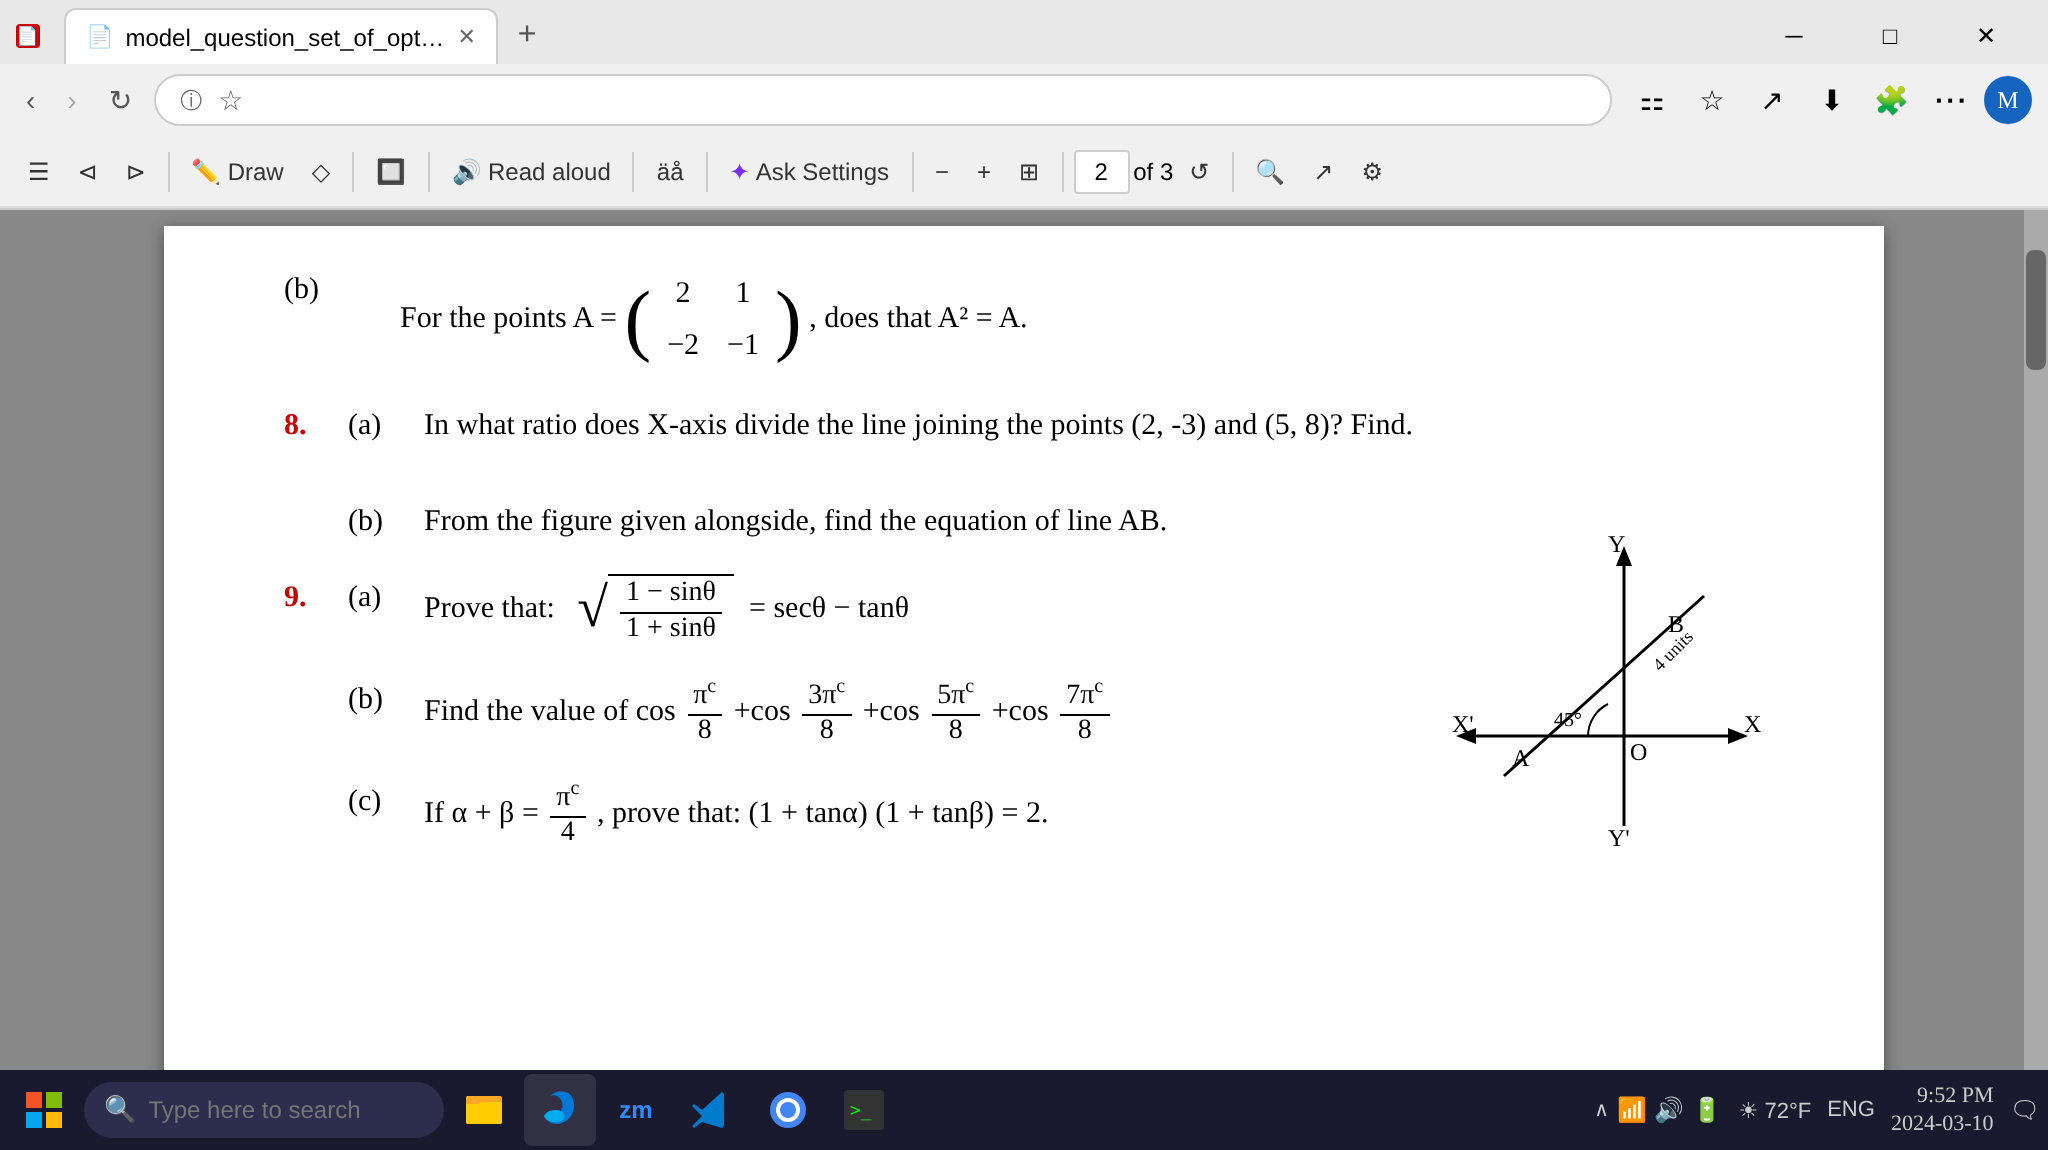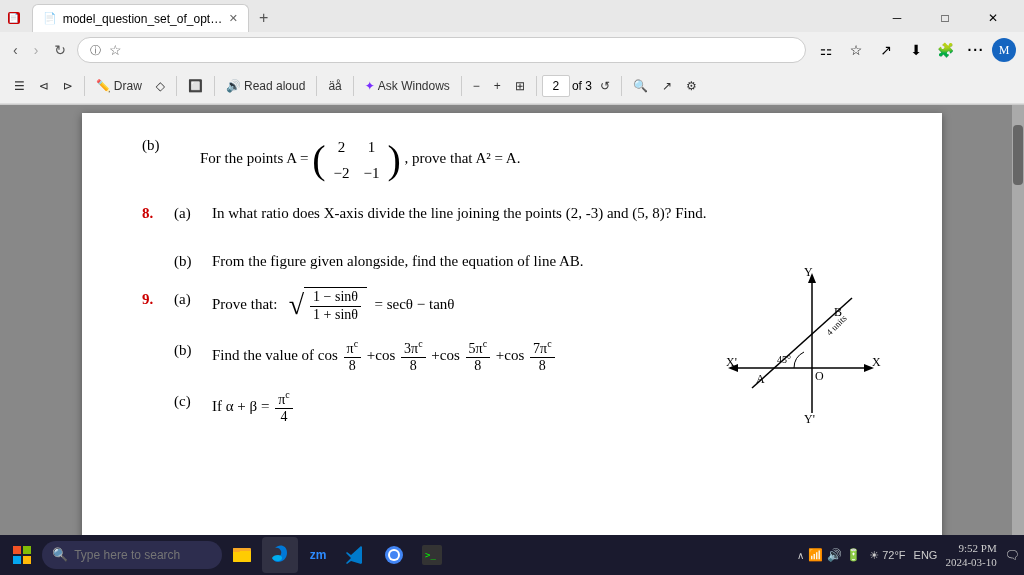--- a/index.html
+++ b/index.html
@@ -365,21 +365,21 @@
       <span>🔊</span>
       <span>Read aloud</span>
     </button>
     <span class="toolbar-sep"></span>
     <button class="toolbar-btn">
       <span>äå</span>
     </button>
     <span class="toolbar-sep"></span>
     <button class="toolbar-btn">
       <span style="color:#7b2fff;">✦</span>
-      <span>Ask Windows</span>
+      <span>Ask Settings</span>
     </button>
     <span class="toolbar-sep"></span>
     <button class="toolbar-btn">−</button>
     <button class="toolbar-btn">+</button>
     <button class="toolbar-btn">⊞</button>
     <span class="toolbar-sep"></span>
     <div class="page-controls">
       <input class="page-num-input" type="text" value="2" style="">
       <span style="font-size:12px;">of 3</span>
     </div>
@@ -402,21 +402,21 @@
           <span class="matrix-expr">
             <span class="matrix-bracket-left">(</span>
             <div class="matrix-grid">
               <span class="matrix-cell">2</span>
               <span class="matrix-cell">1</span>
               <span class="matrix-cell">−2</span>
               <span class="matrix-cell">−1</span>
             </div>
             <span class="matrix-bracket-right">)</span>
           </span>
-          <span>, prove that A² = A.</span>
+          <span>, does that A² = A.</span>
         </span>
       </div>
     </div>
 
     <div class="problem-section">
       <div class="problem-line">
         <span class="problem-num">8.</span>
         <span class="sub-label">(a)</span>
         <span class="math-content">In what ratio does X-axis divide the line joining the points (2, -3) and (5, 8)? Find.</span>
       </div>
@@ -509,20 +509,21 @@
 
       <div class="problem-line" style="margin-top:14px;">
         <span class="problem-num" style="color:transparent;">9.</span>
         <span class="sub-label">(c)</span>
         <span class="math-content">
           <span>If α + β =</span>
           <span class="frac">
             <span class="frac-num">π<sup class="superscript">c</sup></span>
             <span class="frac-den">4</span>
           </span>
+          <span>, prove that: (1 + tanα) (1 + tanβ) = 2.</span>
         </span>
       </div>
     </div>
 
     <div class="activate-windows">
       <div>Activate Windows</div>
       <div>Go to Settings to activate Windows.</div>
     </div>
 
   </div>

